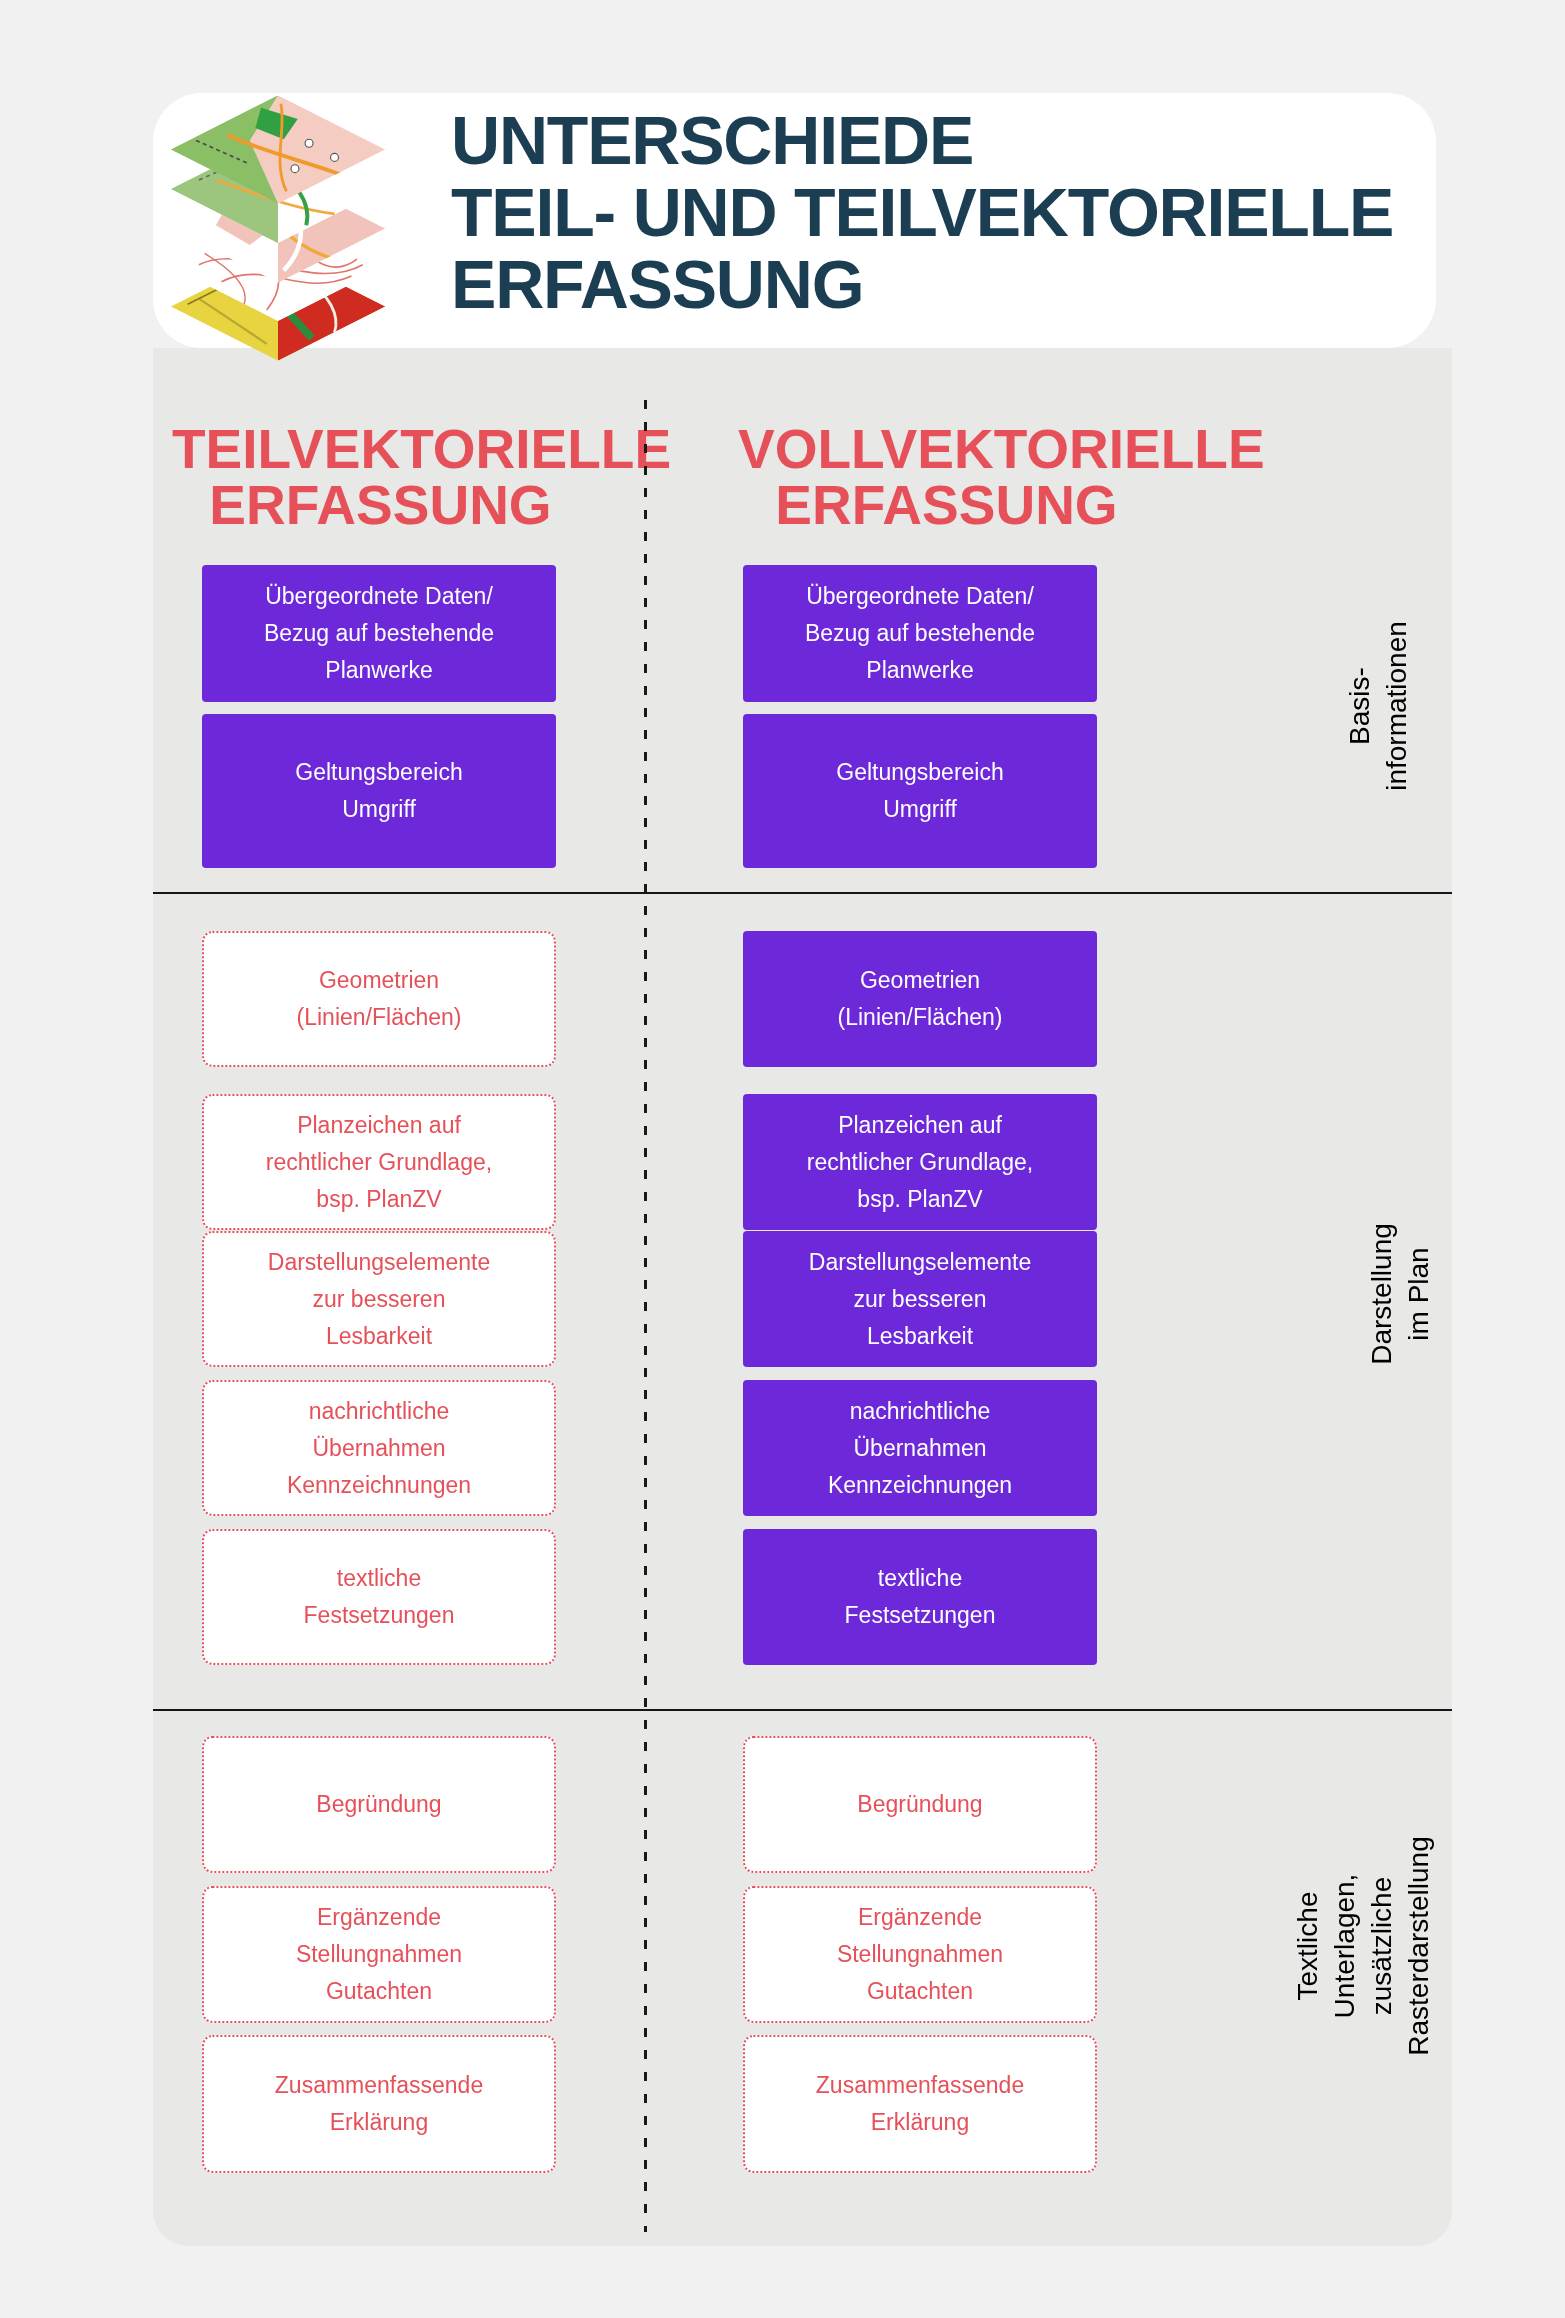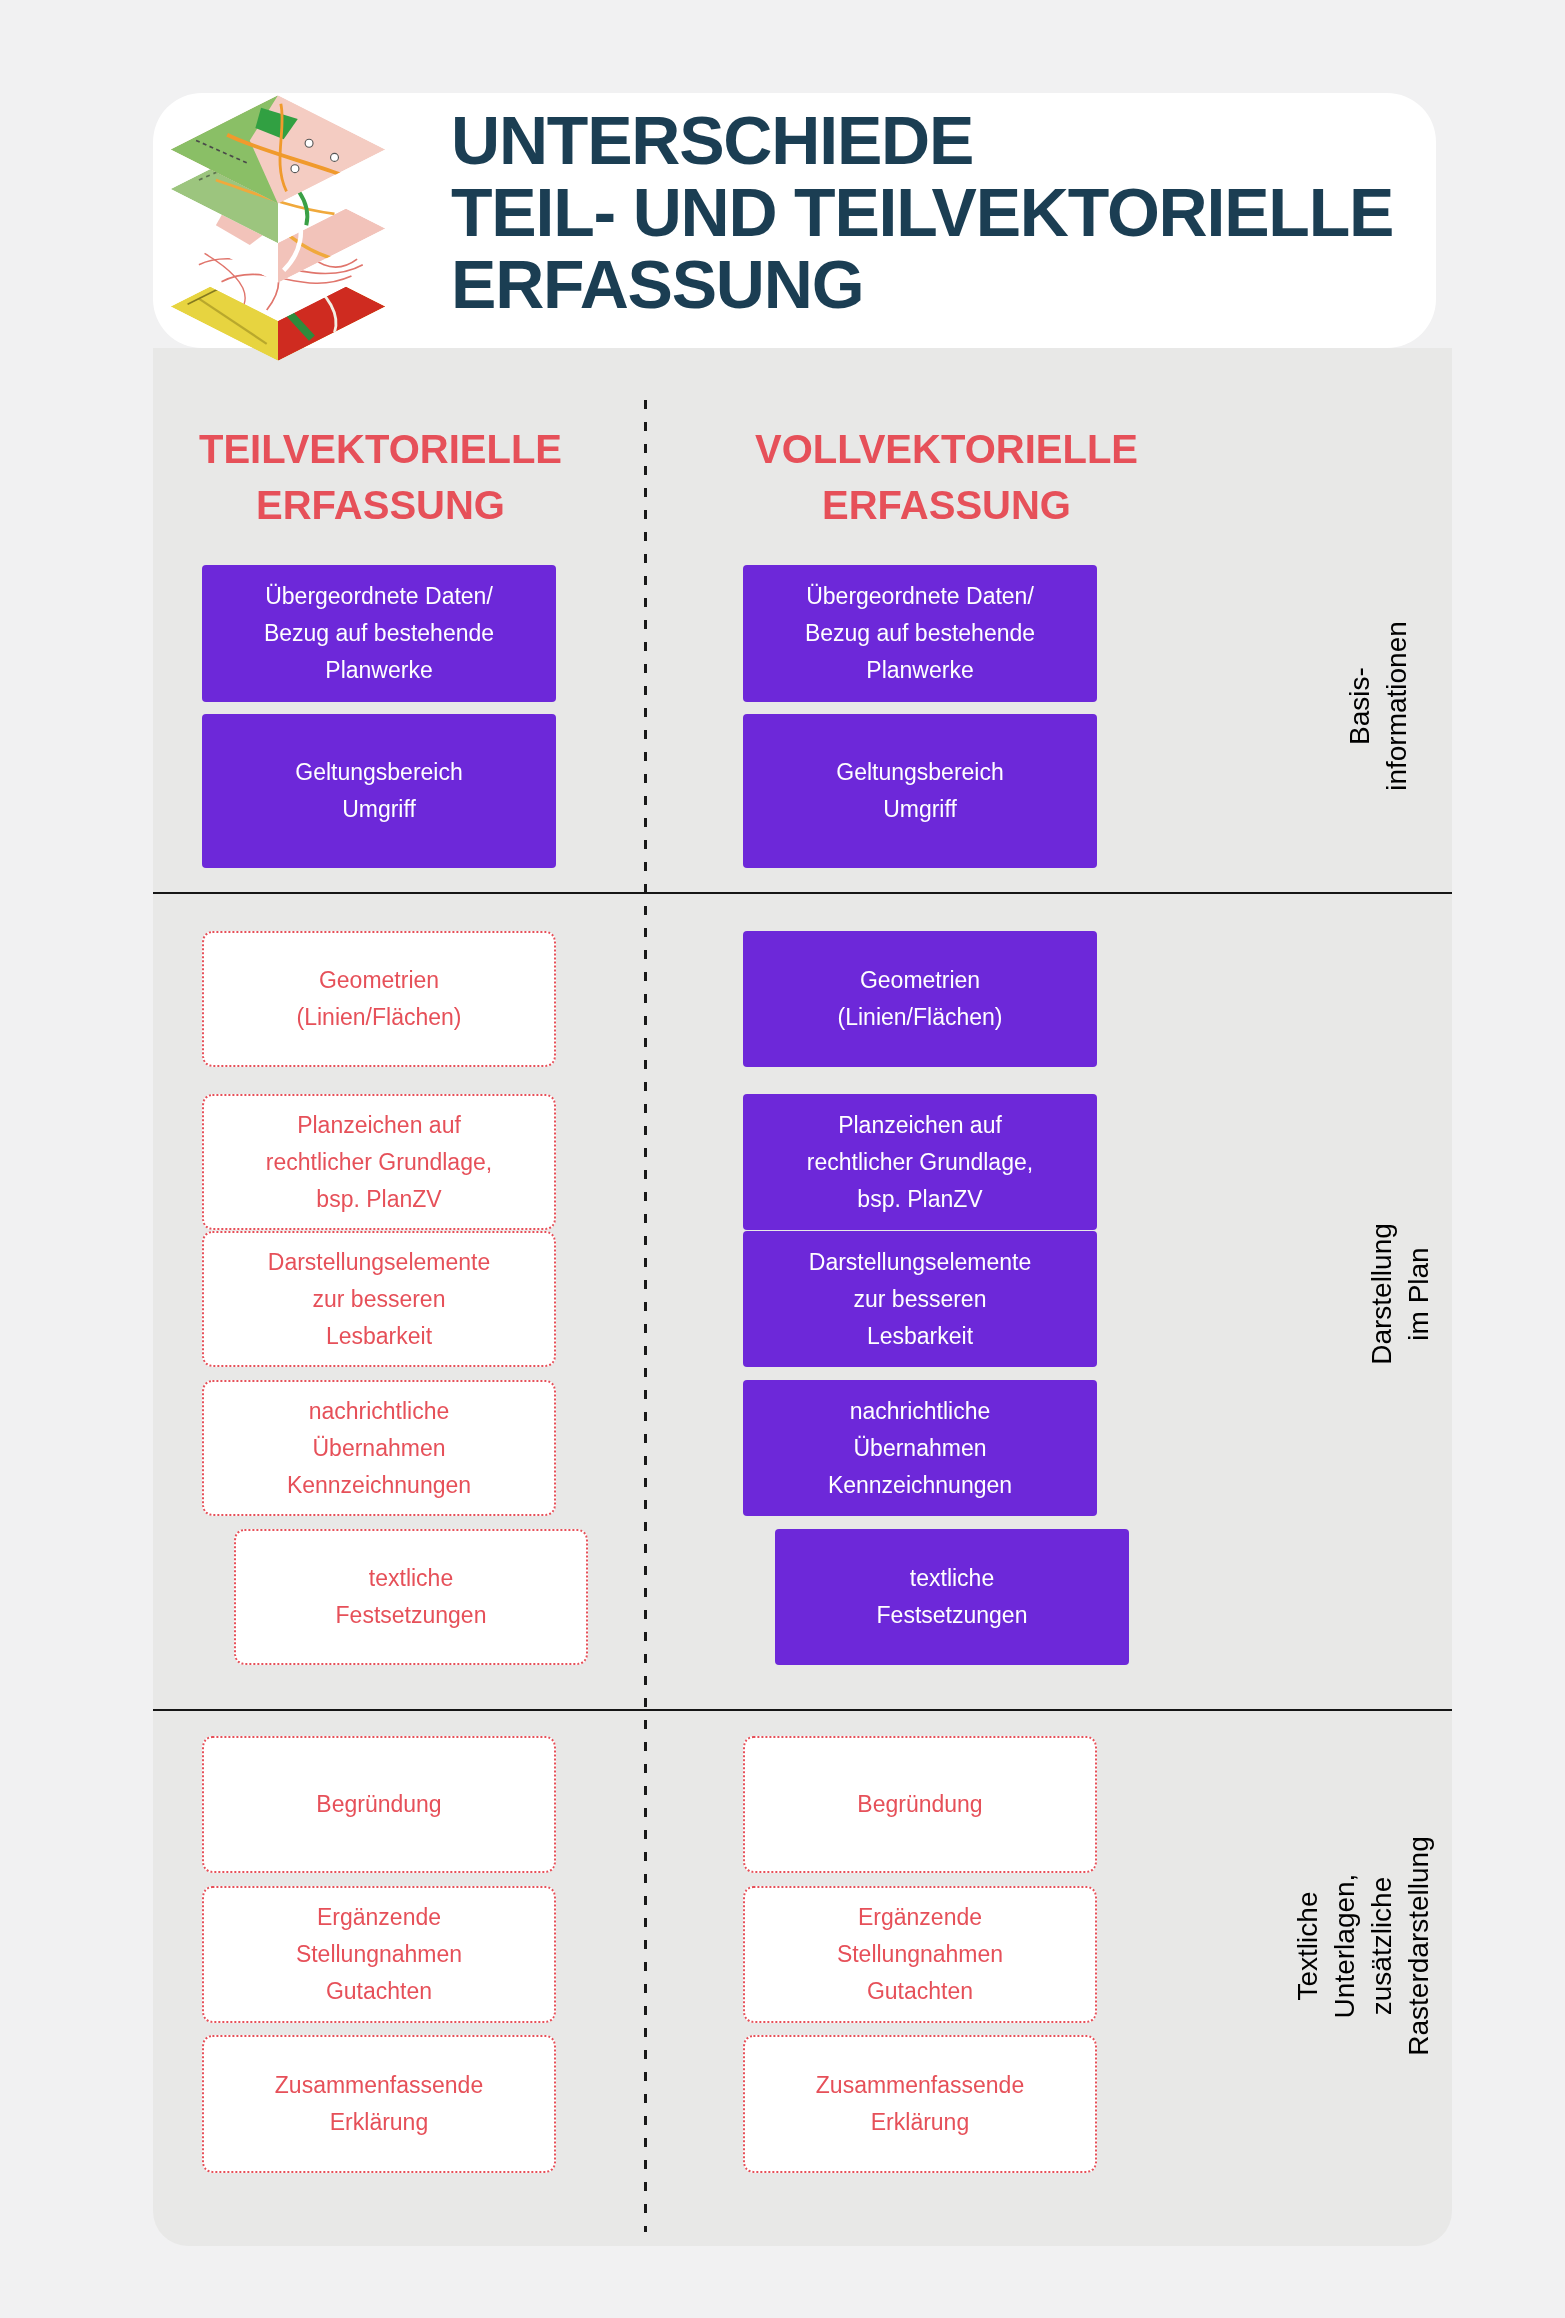--- a/index.html
+++ b/index.html
@@ -16,21 +16,21 @@
     background:#ffffff;border-radius:49px;
   }
   .logo{position:absolute;left:165px;top:92px;width:226px;height:272px;}
   .title{
     position:absolute;left:451px;top:104px;width:974px;
     color:#1b3e53;font-size:68px;line-height:72px;font-weight:700;
     letter-spacing:-1.2px;white-space:pre-line;
   }
   .col-heading{
     position:absolute;top:421px;width:417px;text-align:center;
-    color:#e65059;font-size:40px;line-height:56px;font-weight:700;
+    color:#e65059;font-size:55px;line-height:56px;font-weight:700;
     white-space:pre-line;letter-spacing:0px;
   }
   .col-heading.left{left:172px;}
   .col-heading.right{left:738px;}
   .vdash{
     position:absolute;left:644px;top:400px;width:2.9px;height:1832px;
     background:repeating-linear-gradient(to bottom,#191919 0 9.3px,transparent 9.3px 22px);
   }
   .hline{position:absolute;left:153px;width:1299px;height:2.3px;background:#161616;}
   .hline.one{top:892px;}
@@ -44,21 +44,21 @@
   .box.solid{background:#6d28d9;color:#ffffff;border-radius:4px;}
   .box.dashed{background:#ffffff;color:#e65059;border:2.3px dotted #e65059;border-radius:10.4px;}
   .colL{left:202px;}
   .colR{left:743px;}
   .s1r1{top:565px;height:137px;}
   .s1r2{top:714px;height:154px;}
   .s2r1{top:931px;height:136px;}
   .s2r2{top:1081px;height:136px;margin-top:13px;}
   .s2r3{top:1231px;height:136px;}
   .s2r4{top:1380px;height:136px;}
-  .s2r5{top:1529px;height:136px;margin-left:32px;}
+  .s2r5{top:1529px;height:136px;}
   .s3r1{top:1736px;height:137px;}
   .s3r2{top:1886px;height:137px;}
   .s3r3{top:2035px;height:138px;}
   .side-label{
     position:absolute;color:#000000;font-size:28px;line-height:37px;
     text-align:center;white-space:pre-line;
     transform:translate(-50%,-50%) rotate(-90deg);
   }
   .side-label.l1{left:1378px;top:706px;}
   .side-label.l2{left:1400px;top:1294px;}

